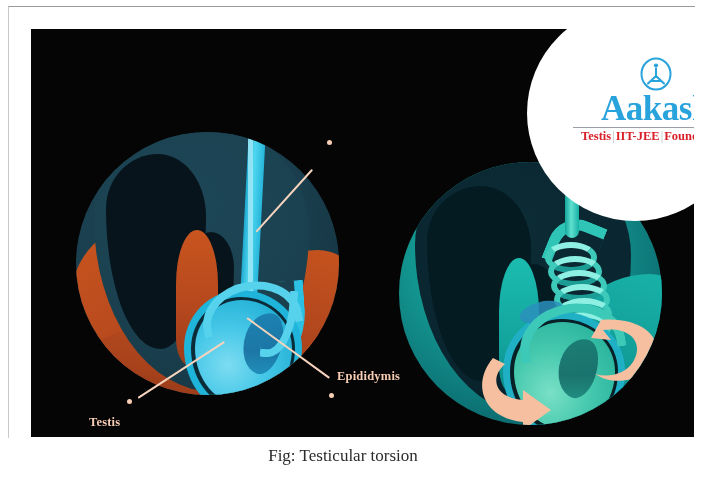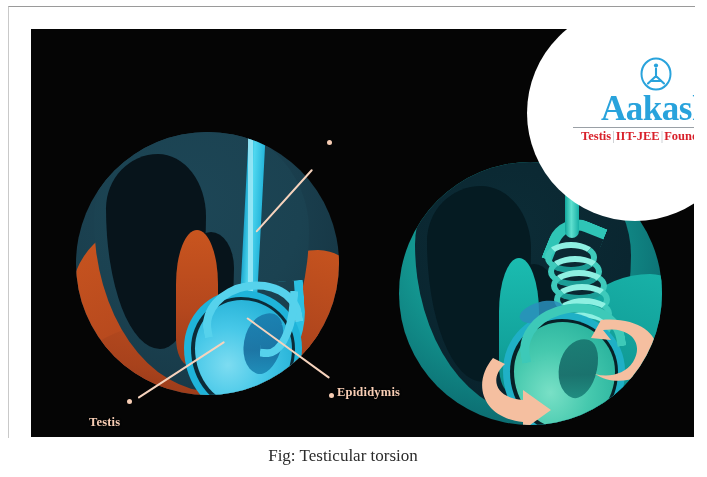--- a/index.html
+++ b/index.html
@@ -355,21 +355,21 @@
     font-weight: bold;
     font-size: 12.5px;
     line-height: 14px;
     letter-spacing: .2px;
     white-space: nowrap;
     text-shadow: 0 0 2px rgba(0,0,0,.9);
   }
   #label-spermatic-duct { left: 302px; top: 106px; text-align: left; }
   #label-spermatic-duct .l2 { display: block; margin-left: 14px; }
   #label-testis    { left: 58px;  top: 362px; margin-top: 24px; }
-  #label-epididymis{ left: 306px; top: 356px; }
+  #label-epididymis{ left: 306px; top: 340px; }
 
   .dot {
     position: absolute;
     width: 5px;
     height: 5px;
     border-radius: 50%;
     background: #f7cdb4;
   }
   #dot-spermatic-duct { left: 296px; top: 111px; }
   #dot-testis         { left: 96px;  top: 370px; }

